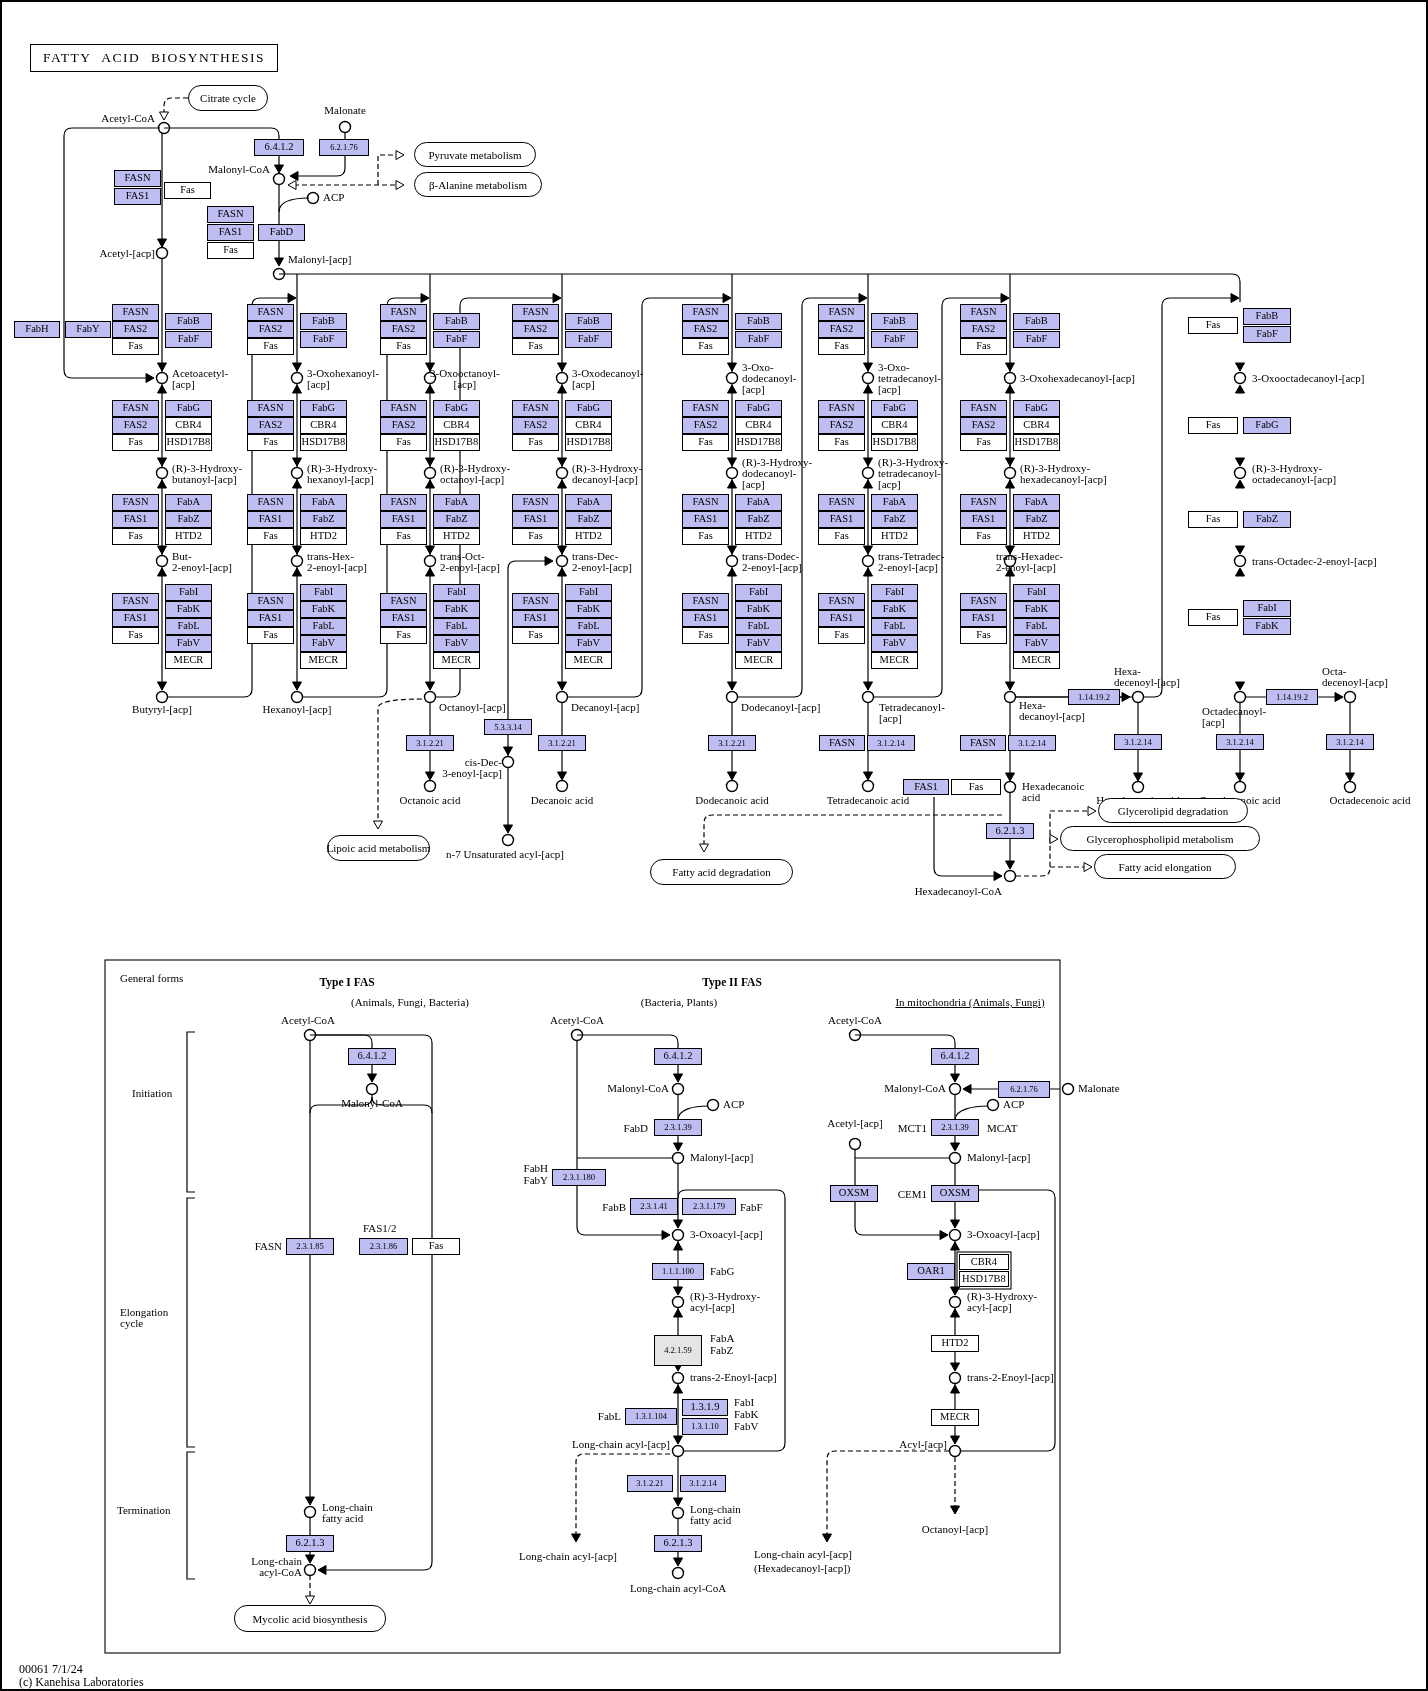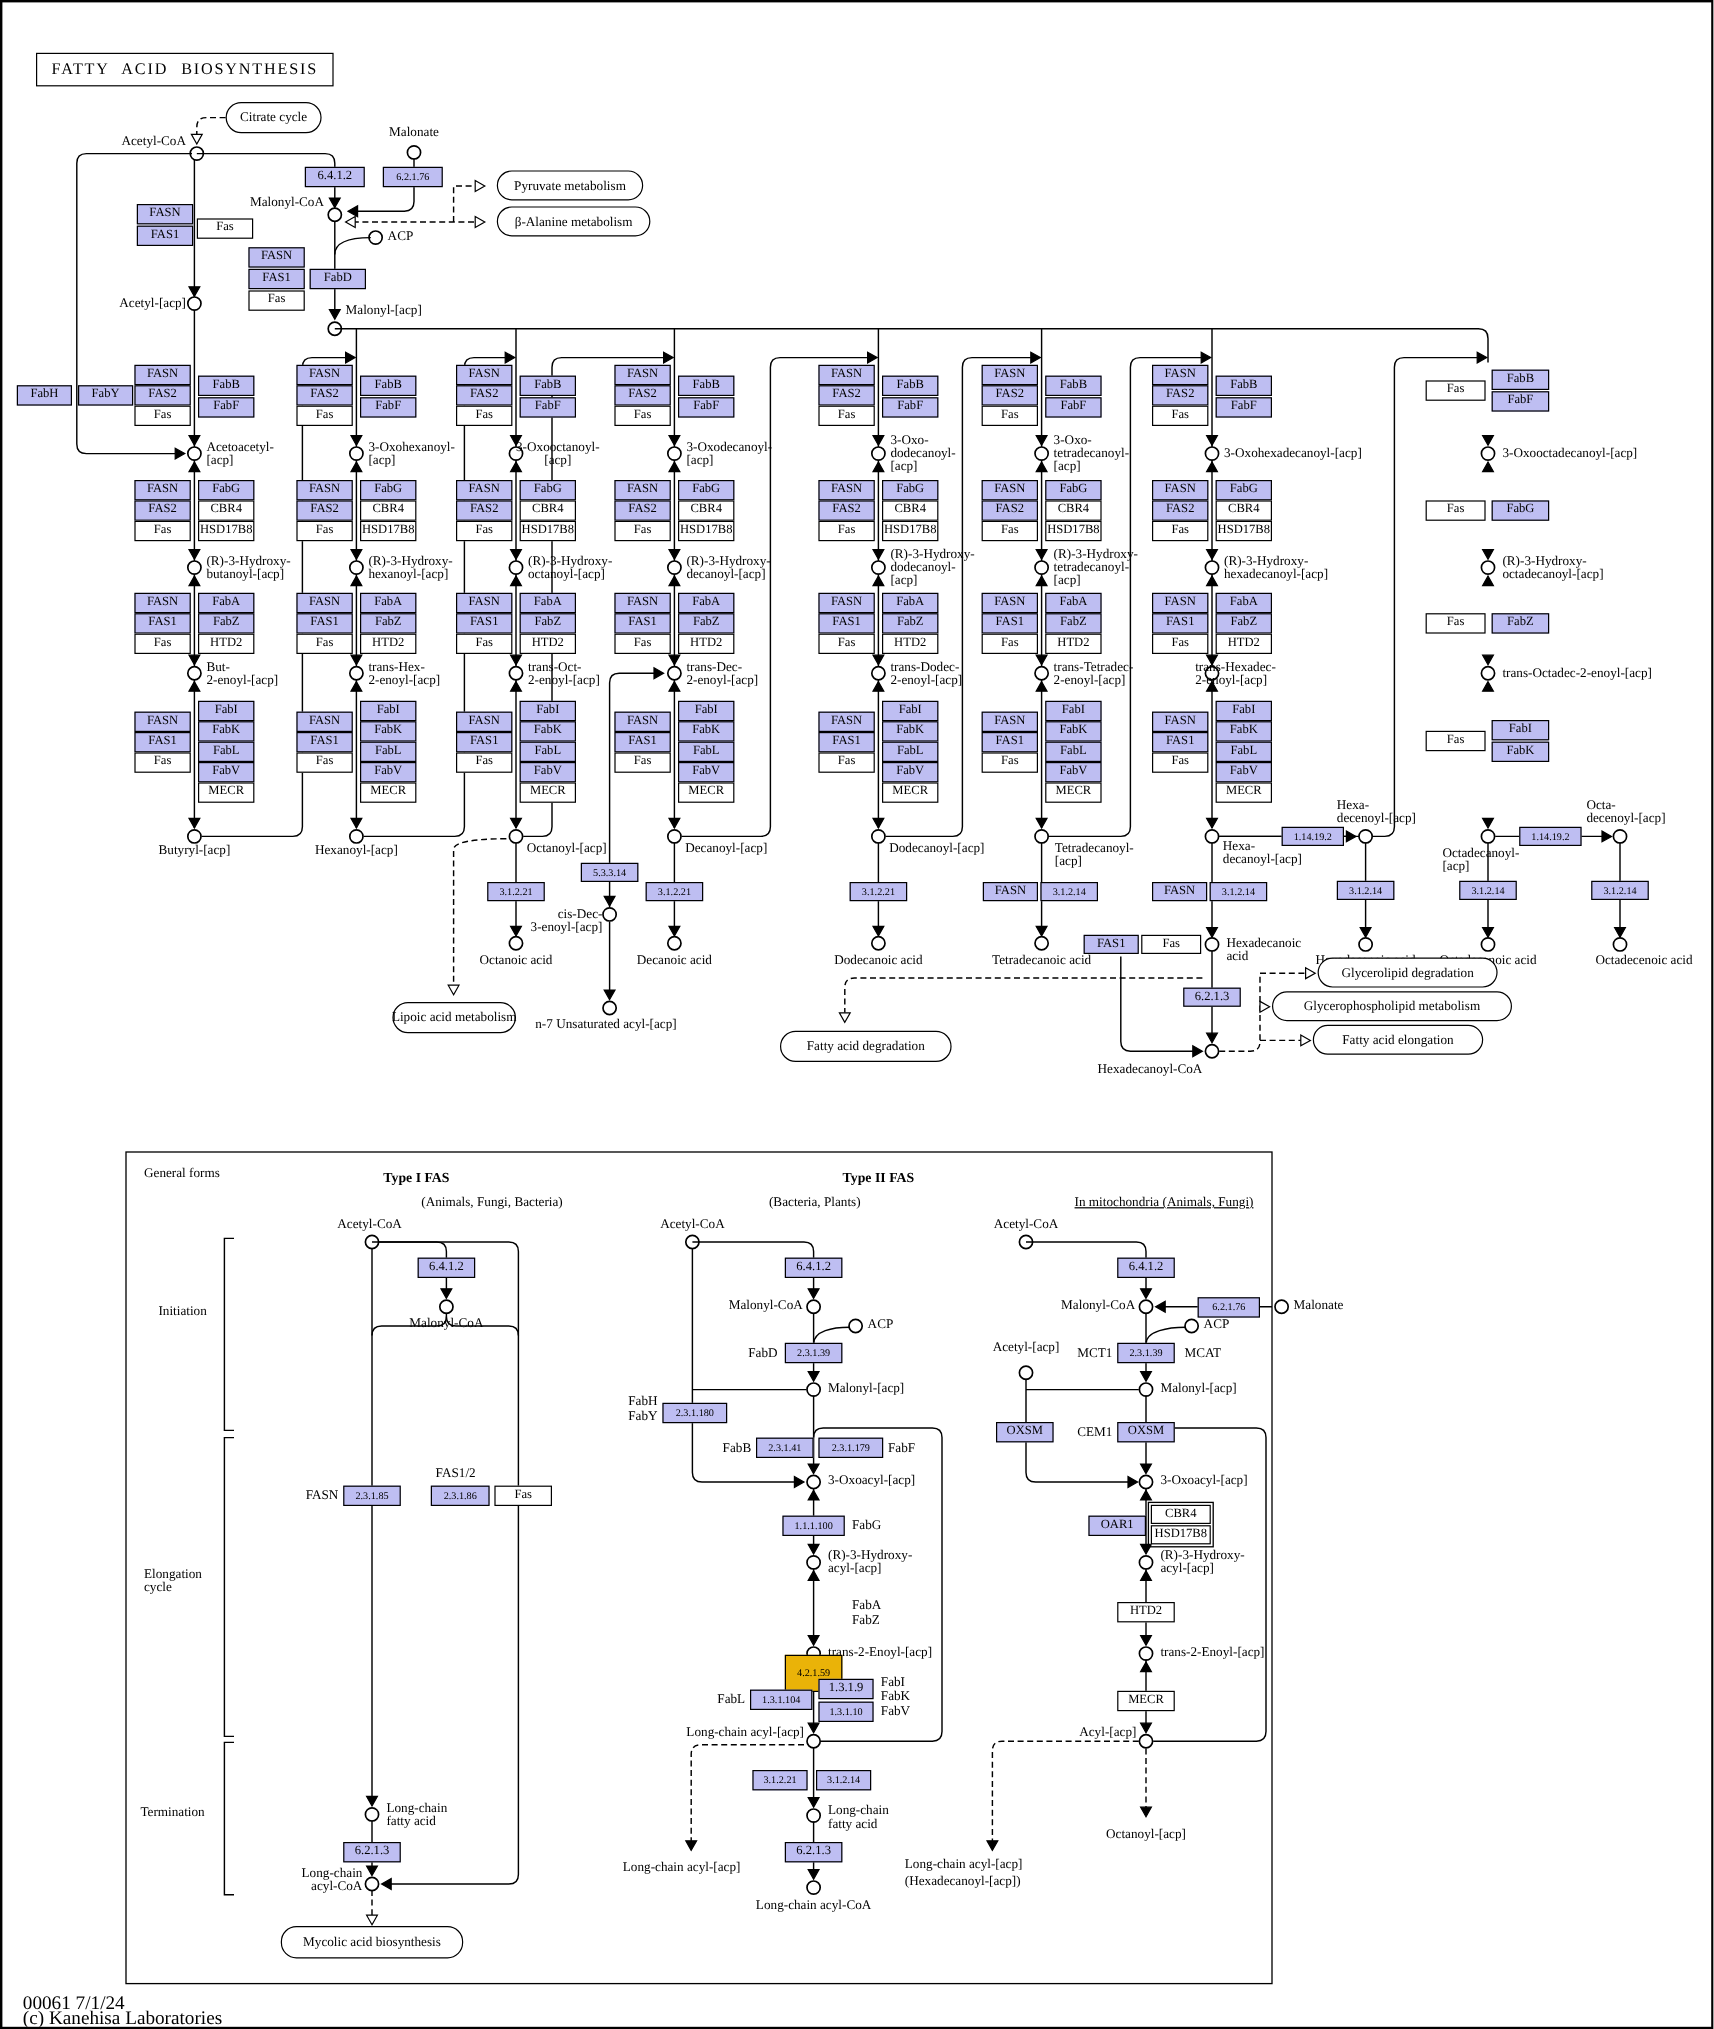--- a/index.html
+++ b/index.html
@@ -9,21 +9,21 @@
   .box{position:absolute;z-index:3;border:1px solid #000;display:flex;align-items:center;justify-content:center;
        font-size:10.5px;line-height:1;white-space:nowrap;box-sizing:border-box;cursor:pointer}
   .box.small{font-size:8.5px}
   .lbl{position:absolute;z-index:2;font-size:11px;line-height:11px;white-space:nowrap}
   .lbl.c{transform:translateX(-50%);text-align:center}
   .lbl.r{transform:translateX(-100%);text-align:right}
   .lbl.b{font-weight:bold;font-size:11.5px}
   .bub{position:absolute;z-index:3;border:1.2px solid #000;border-radius:13px;background:#fff;display:flex;
        align-items:center;justify-content:center;font-size:11px;white-space:nowrap;box-sizing:border-box;cursor:pointer}
   .ttl{position:absolute;z-index:3;border:1.6px solid #000;padding:5px 12px;font-size:13.5px;letter-spacing:1.5px;word-spacing:6px;white-space:nowrap}
-  .ftr{position:absolute;z-index:3;font-size:16px;line-height:13px}
+  .ftr{position:absolute;z-index:3;font-size:12px;line-height:13px}
 </style>
 </head>
 <body>
 
 <div id="stage">
   <svg id="wires" width="1428" height="1691" viewBox="0 0 1428 1691">
       <path d="M160,131V688" fill="none" stroke="#000" stroke-width="1.2"></path>
       <polygon points="160,369 155.5,361 164.5,361" fill="#000" stroke="#000" stroke-width="1"></polygon>
       <polygon points="160,383 155.5,391 164.5,391" fill="#000" stroke="#000" stroke-width="1"></polygon>
       <circle cx="160" cy="376" r="5.5" fill="#fff" stroke="#000" stroke-width="1.4"></circle>
@@ -726,21 +726,21 @@
     <div class="box small" style="left: 628px; top: 1196px; width: 48px; height: 17px; background: rgb(190, 190, 242);">2.3.1.41</div>
     <div class="box small" style="left: 680px; top: 1196px; width: 54px; height: 17px; background: rgb(190, 190, 242);">2.3.1.179</div>
     <div class="lbl l" style="left: 738px; top: 1200px;">FabF</div>
     <div class="lbl l" style="left: 688px; top: 1227px;">3-Oxoacyl-[acp]</div>
     <div class="box small" style="left: 650px; top: 1261px; width: 52px; height: 17px; background: rgb(190, 190, 242);">1.1.1.100</div>
     <div class="lbl l" style="left: 708px; top: 1264px;">FabG</div>
     <div class="lbl l" style="left: 688px; top: 1289px;">
       <div>(R)-3-Hydroxy-</div>
       <div>acyl-[acp]</div>
     </div>
-    <div class="box small" style="left: 652px; top: 1333px; width: 48px; height: 31px; background: #eab308; margin-top: 44px;">4.2.1.59</div>
+    <div class="box small" style="left: 652px; top: 1333px; width: 48px; height: 31px; background: #e5e5e5;">4.2.1.59</div>
     <div class="lbl l" style="left: 708px; top: 1331px;">FabA</div>
     <div class="lbl l" style="left: 708px; top: 1343px;">FabZ</div>
     <div class="lbl l" style="left: 688px; top: 1370px;">trans-2-Enoyl-[acp]</div>
     <div class="lbl r" style="left: 619px; top: 1409px;">FabL</div>
     <div class="box small" style="left: 623px; top: 1406px; width: 52px; height: 17px; background: rgb(190, 190, 242);">1.3.1.104</div>
     <div class="box" style="left: 680px; top: 1397px; width: 46px; height: 17px; background: rgb(190, 190, 242);">1.3.1.9</div>
     <div class="box small" style="left: 680px; top: 1416px; width: 46px; height: 17px; background: rgb(190, 190, 242);">1.3.1.10</div>
     <div class="lbl l" style="left: 732px; top: 1395px;">FabI</div>
     <div class="lbl l" style="left: 732px; top: 1407px;">FabK</div>
     <div class="lbl l" style="left: 732px; top: 1419px;">FabV</div>

